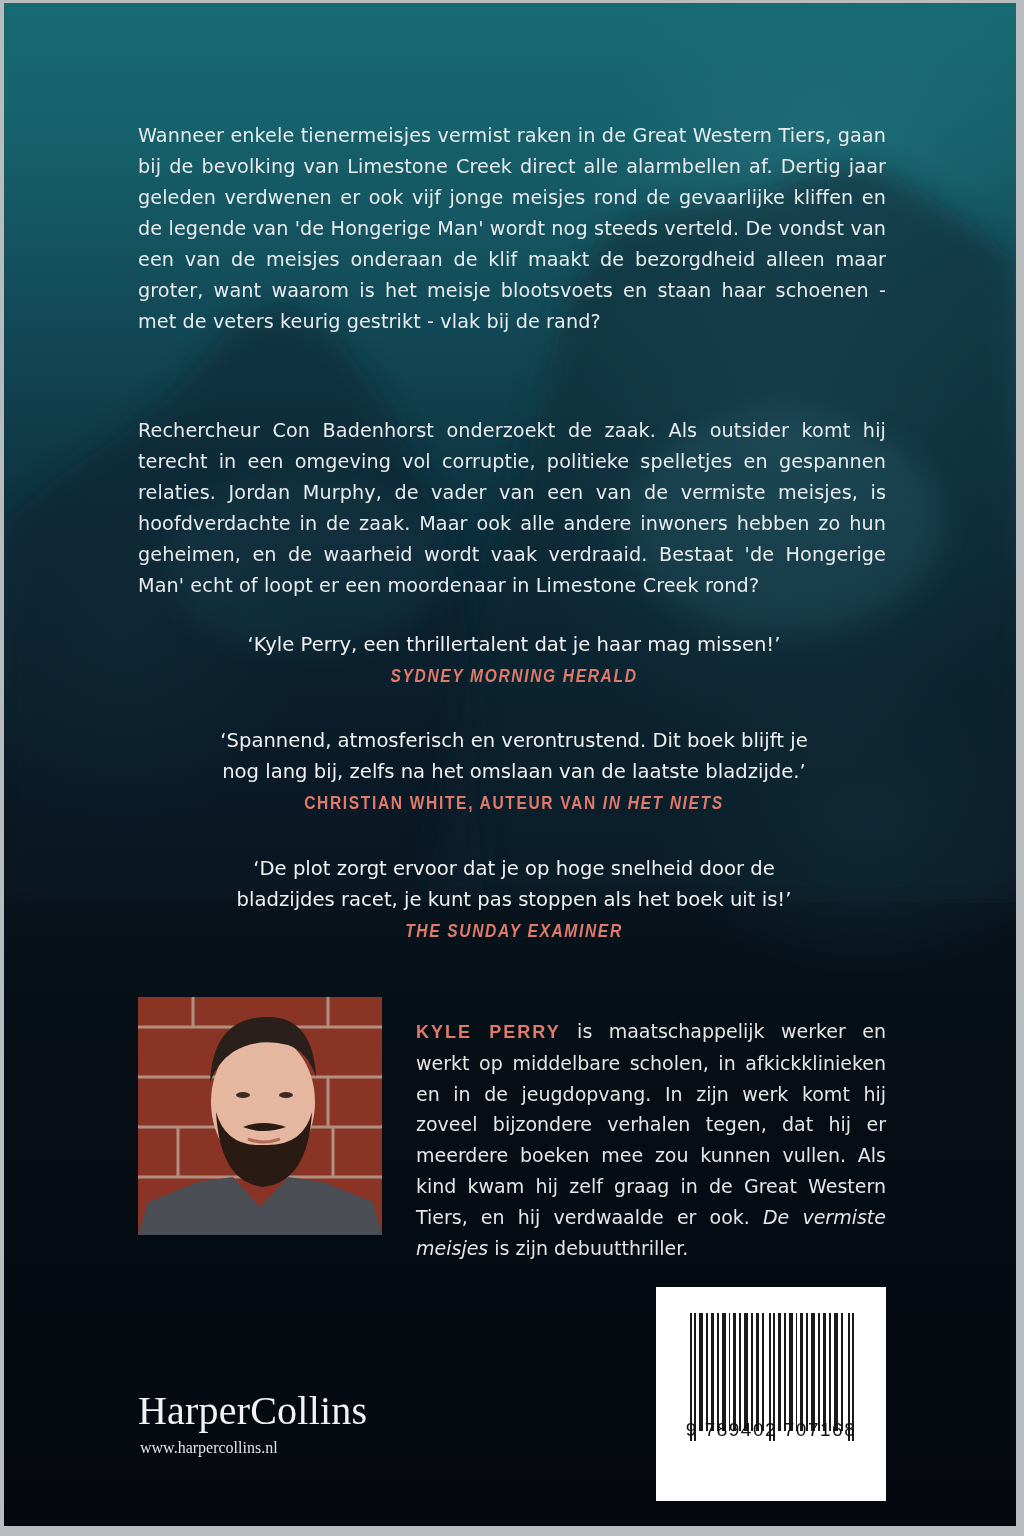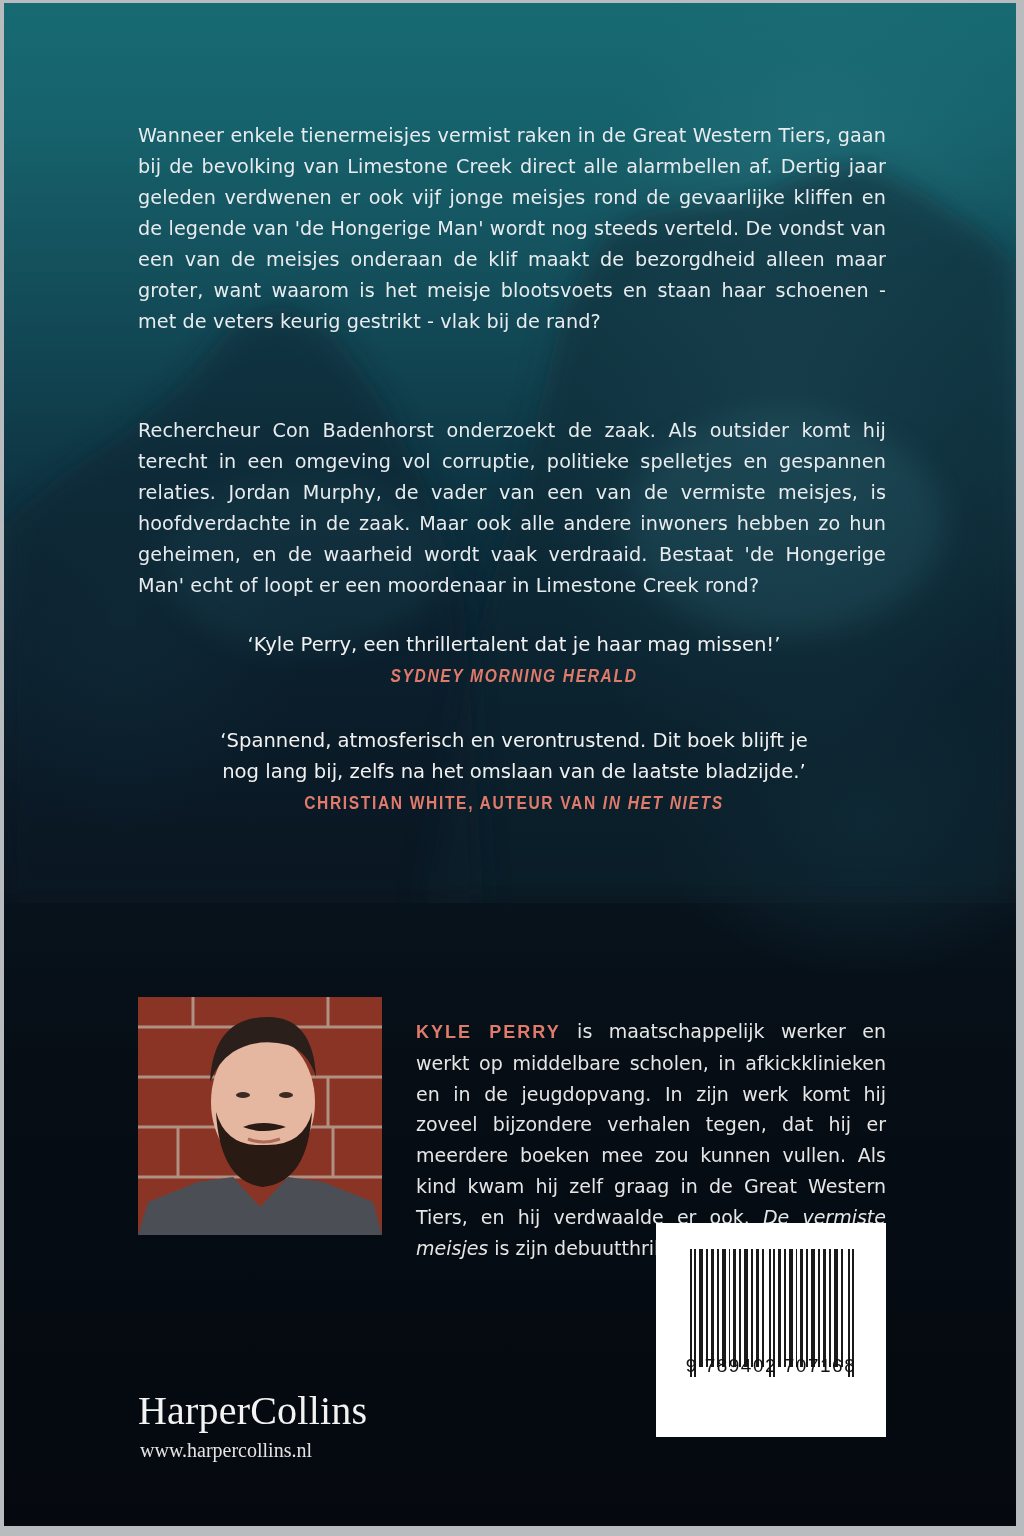--- a/index.html
+++ b/index.html
@@ -65,21 +65,21 @@
     text-align: justify;
   }
   .bio .name {
     color: #e07b6b;
     font-family: "Liberation Sans", sans-serif;
     font-weight: bold; letter-spacing: 2px;
     font-size: 18px;
   }
   .bio em { font-style: italic; }
   .barcode {
-    position: absolute; left: 652px; top: 1220px;
+    position: absolute; left: 652px; top: 1284px;
     width: 230px; height: 214px;
     background: #ffffff;
   }
   .barcode .bars {
     position: absolute; left: 32px; top: 26px; width: 170px; height: 128px;
   }
   .barcode .isbn {
     position: absolute; left: 4px; top: 132px; width: 222px;
     text-align: center;
     font-family: "Liberation Sans", sans-serif; font-size: 19px;
@@ -89,21 +89,21 @@
   .publisher {
     position: absolute; left: 134px; top: 1386px;
     color: #f3f3f3;
     font-family: "Liberation Serif", serif;
     font-size: 40px; line-height: 44px; letter-spacing: 0.2px; text-align: center;
   }
   .website {
     position: absolute; left: 136px; top: 1436px;
     color: #e4e4e4;
     font-family: "Liberation Serif", serif;
-    font-size: 20px;
+    font-size: 16px;
   }
 </style>
 </head>
 <body>
 
 <div class="cover">
 
   <svg class="mountain" viewBox="0 0 1012 900" preserveAspectRatio="none">
     <defs>
       <filter id="blur1">
@@ -123,20 +123,25 @@
     <div>‘Kyle Perry, een thrillertalent dat je haar mag missen!’</div>
     <span class="source">Sydney Morning Herald</span>
   </div>
 
   <div class="quote q2">
     <div>‘Spannend, atmosferisch en verontrustend. Dit boek blijft je</div>
     <div>nog lang bij, zelfs na het omslaan van de laatste bladzijde.’</div>
     <span class="source upright"><span>Christian White, auteur van </span><span class="it">In het niets</span></span>
   </div>
 
+  <div class="quote q3">
+    <div>‘De plot zorgt ervoor dat je op hoge snelheid door de</div>
+    <div>bladzijdes racet, je kunt pas stoppen als het boek uit is!’</div>
+    <span class="source">The Sunday Examiner</span>
+  </div>
 
   <div class="photo">
     <svg width="244" height="238" viewBox="0 0 244 238">
       <rect width="244" height="238" fill="#8a3426"></rect>
       <g stroke="#b9a898" stroke-width="3" opacity="0.8">
         <line x1="0" y1="30" x2="244" y2="30"></line>
         <line x1="0" y1="80" x2="244" y2="80"></line>
         <line x1="0" y1="130" x2="244" y2="130"></line>
         <line x1="0" y1="180" x2="244" y2="180"></line>
         <line x1="55" y1="0" x2="55" y2="30"></line>

